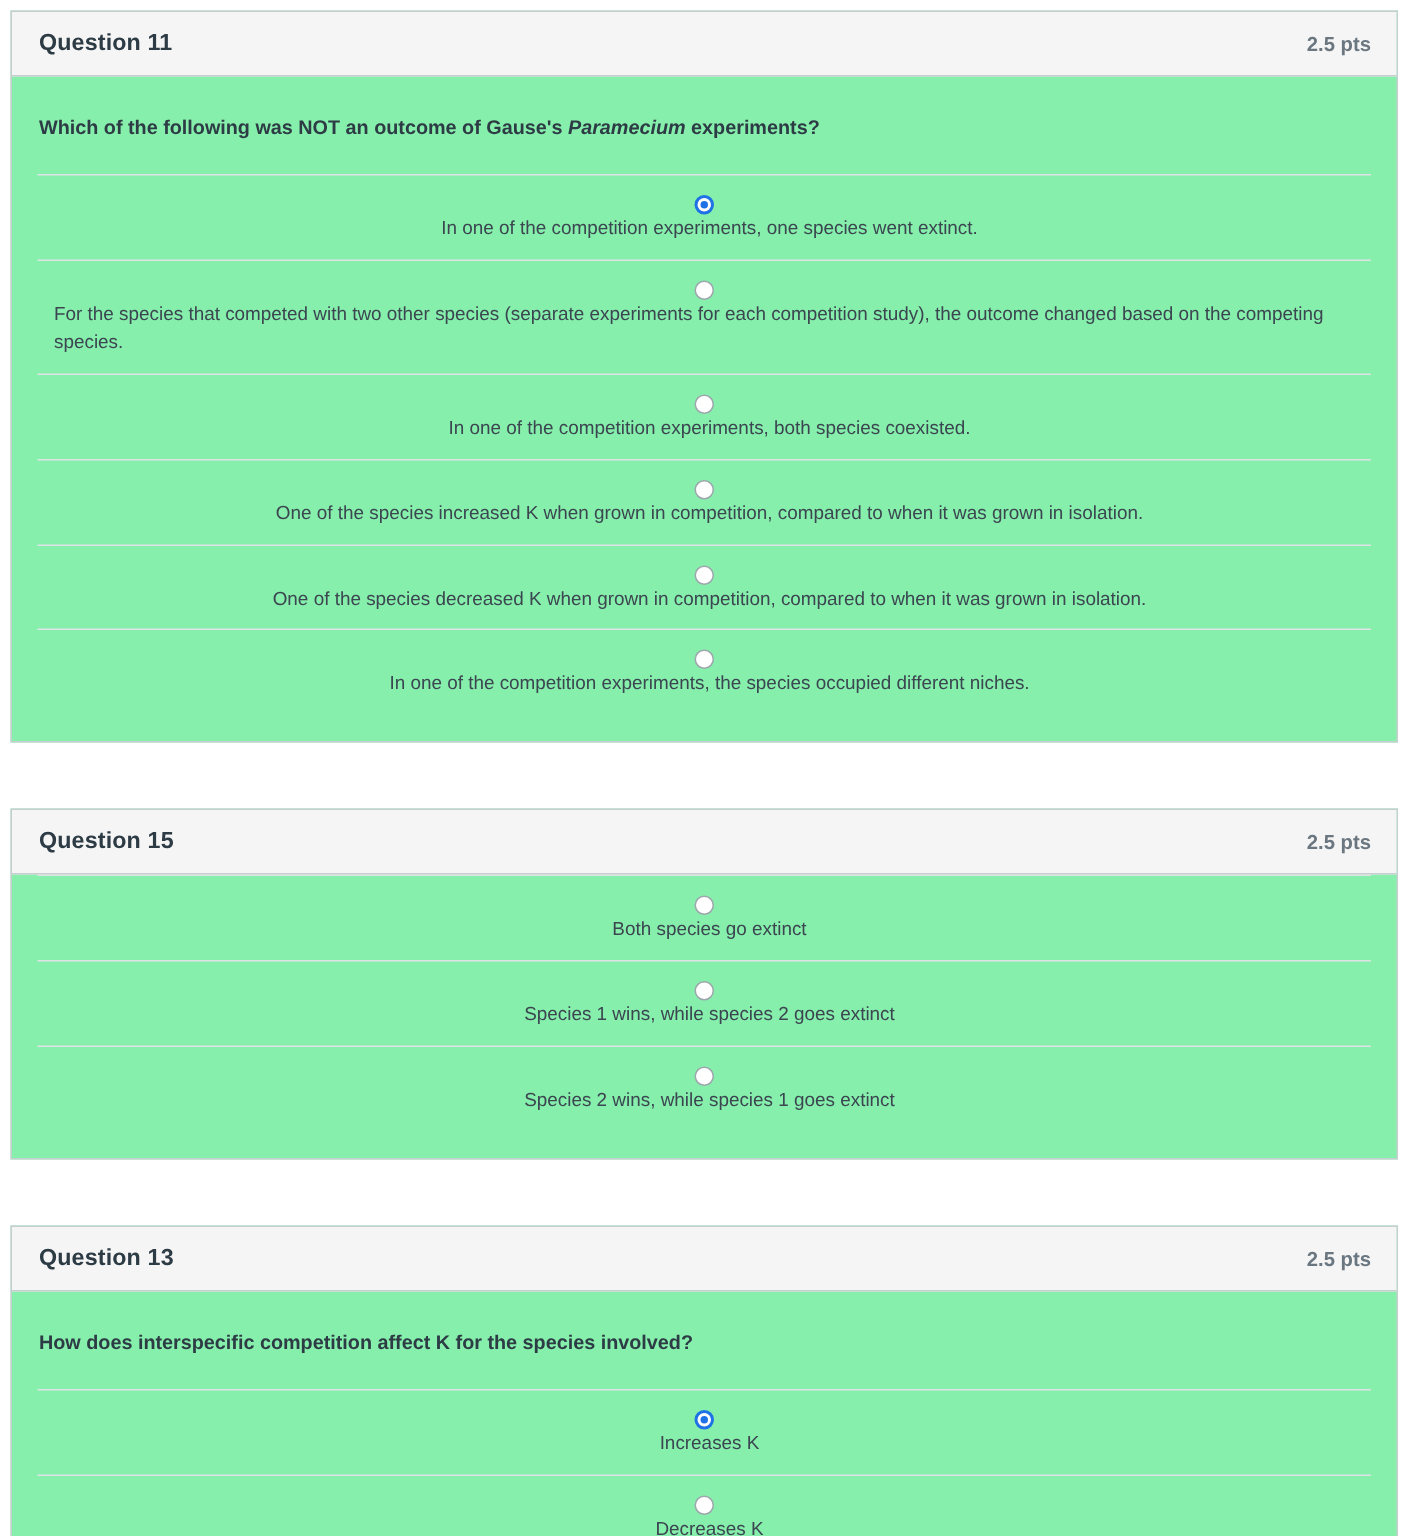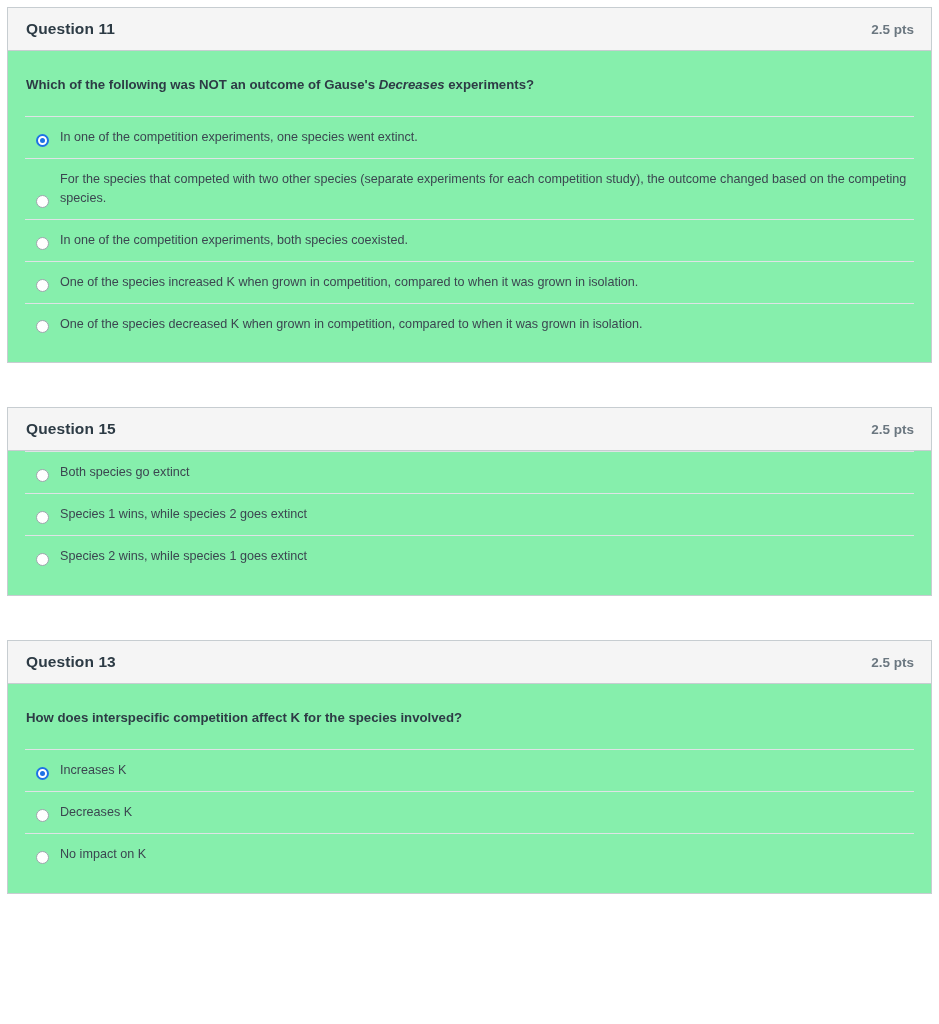--- a/index.html
+++ b/index.html
@@ -67,25 +67,26 @@
   .question-text .sci {
     font-style: italic;
   }
 
   .answers {
     padding: 0 17px 0 17px;
   }
 
   .answer-row {
     display: flex;
-    align-items: flex-end;
+    align-items: center;
     border-top: 1px solid #dfe3e6;
     padding: 11px 0 11px 11px;
     box-sizing: border-box;
     min-height: 37px;
+    flex-direction: column;
   }
   .answer-row:first-child {
     border-top: 1px solid #dfe3e6;
   }
 
   .radio {
     flex: 0 0 auto;
     width: 13px;
     height: 13px;
     border-radius: 50%;
@@ -127,41 +128,45 @@
 </head>
 <body>
 
 <div class="quiz-page" id="quiz-root">
     <div class="question-card">
       <div class="question-header">
         <div class="question-name">Question 11</div>
         <div class="question-points">2.5 pts</div>
       </div>
       <div class="question-body">
-        <div class="question-text"><span>Which of the following was NOT an outcome of Gause's </span><span class="sci">Decreases</span><span> experiments?</span></div>
+        <div class="question-text"><span>Which of the following was NOT an outcome of Gause's </span><span class="sci">Paramecium</span><span> experiments?</span></div>
         <div class="answers">
           <div class="answer-row">
             <span class="radio selected"></span>
             <span class="answer-text">In one of the competition experiments, one species went extinct.</span>
           </div>
           <div class="answer-row">
             <span class="radio"></span>
             <span class="answer-text">For the species that competed with two other species (separate experiments for each competition study), the outcome changed based on the competing species.</span>
           </div>
           <div class="answer-row">
             <span class="radio"></span>
             <span class="answer-text">In one of the competition experiments, both species coexisted.</span>
           </div>
           <div class="answer-row">
             <span class="radio"></span>
             <span class="answer-text">One of the species increased K when grown in competition, compared to when it was grown in isolation.</span>
           </div>
           <div class="answer-row">
             <span class="radio"></span>
             <span class="answer-text">One of the species decreased K when grown in competition, compared to when it was grown in isolation.</span>
+          </div>
+          <div class="answer-row">
+            <span class="radio"></span>
+            <span class="answer-text">In one of the competition experiments, the species occupied different niches.</span>
           </div>
         </div>
         <div class="answers-tail"></div>
       </div>
     </div>
     <div class="question-card">
       <div class="question-header">
         <div class="question-name">Question 15</div>
         <div class="question-points">2.5 pts</div>
       </div>

